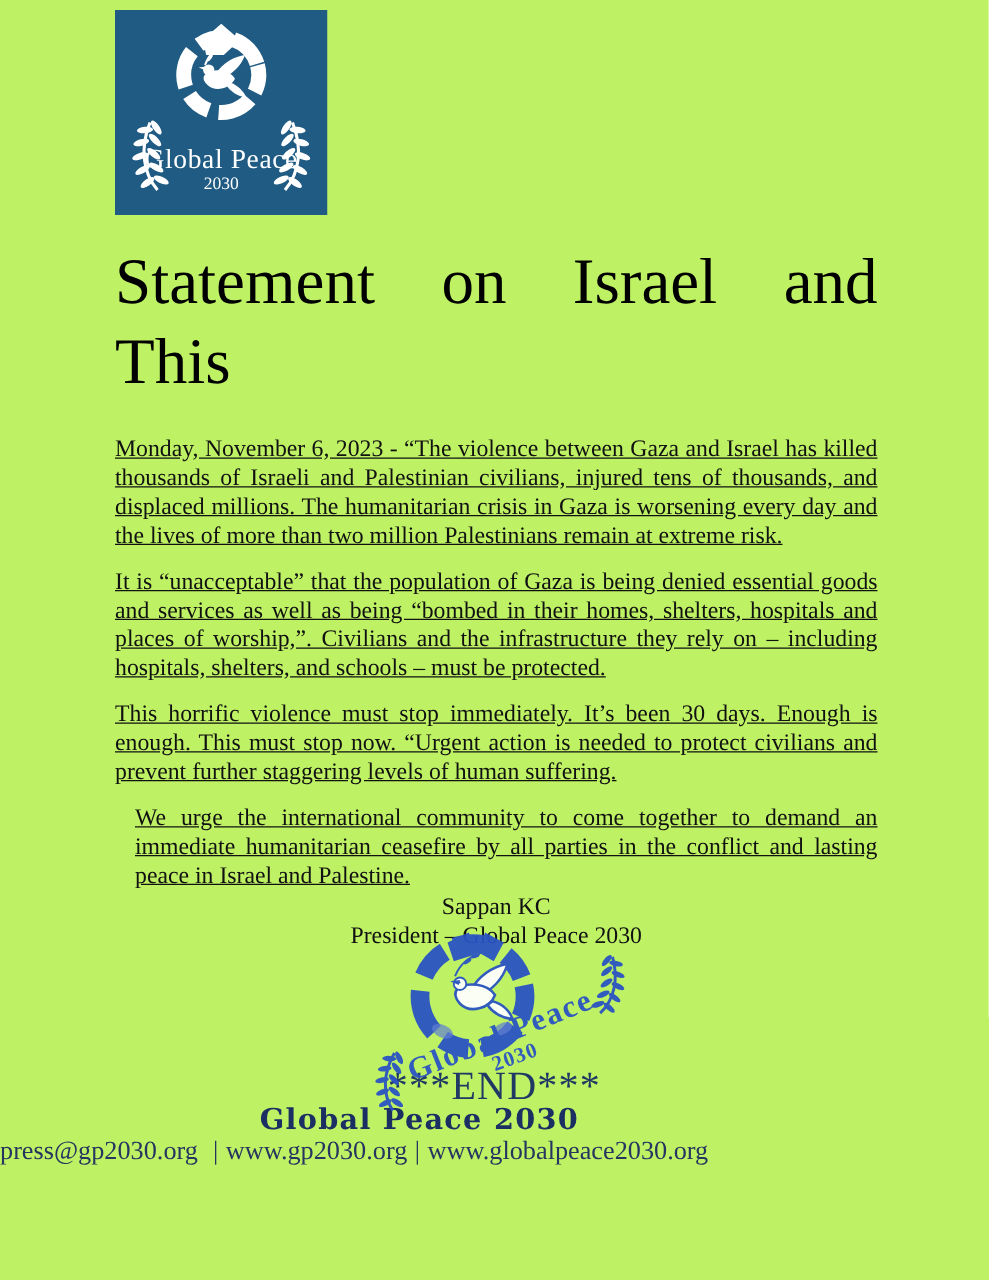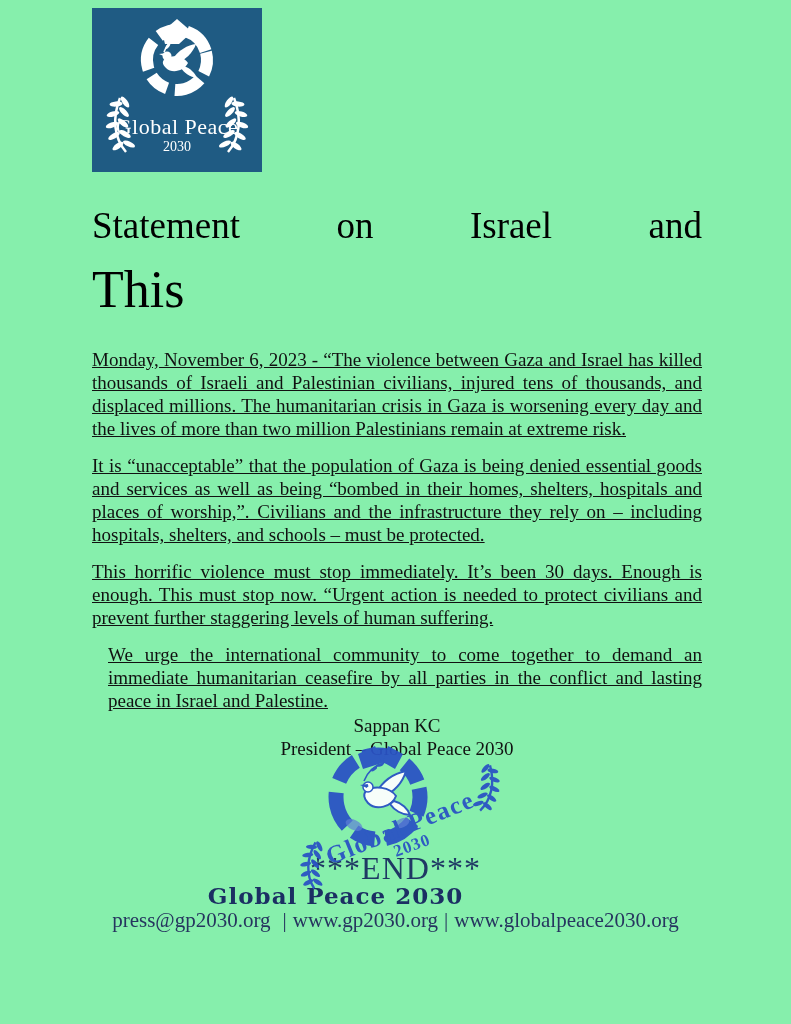--- a/index.html
+++ b/index.html
@@ -1,37 +1,37 @@
 <!DOCTYPE html>
 <html><head>
 <meta charset="utf-8">
 <style>
   html,body{margin:0;padding:0;background:#ffffff;}
   .page{
-    position:relative;width:791px;height:1024px;margin:0 auto;background:#86efac;
+    position:relative;width:791px;height:1024px;margin:0 auto;background:#bef264;
     font-family:"Liberation Serif", serif;color:#111111;overflow:hidden;
   }
   
   .logo{position:absolute;left:92px;top:8px;width:170px;height:164px;}
   
   .title{position:absolute;left:92px;top:194px;width:610px;color:#000;}
-  .title-line1{display:flex;justify-content:space-between;font-size:37px;line-height:64px;white-space:nowrap;text-align:center;}
+  .title-line1{display:flex;justify-content:space-between;font-size:52px;line-height:64px;white-space:nowrap;text-align:center;}
   .title-line2{font-size:52px;line-height:64px;}
   
   .body-col{position:absolute;left:92px;top:348px;width:610px;font-size:19px;line-height:23px;text-align:justify;}
   .body-col p{margin:0 0 14px 0;text-decoration:underline;}
   .body-col p.last{margin-bottom:2px;margin-left:16px;}
   .signature{text-align:center;line-height:23px;}
   
   .end-marker{position:absolute;left:0;top:851px;width:791px;text-align:center;
     font-size:32px;line-height:34px;color:#1f3864;letter-spacing:1px;z-index:1;}
   .footer-org{position:absolute;left:0;top:884px;width:671px;text-align:center;
     font-family:"DejaVu Serif", serif;font-weight:bold;font-size:23px;line-height:24px;
     color:#1b2f63;letter-spacing:1px;z-index:1;}
-  .contact-line{position:absolute;left:0;top:908px;width:791px;text-align:center;
+  .contact-line{position:absolute;left:0;top:908px;width:791px;
     font-size:21px;line-height:25px;color:#26355f;z-index:1;}
   .contact-line .sep{margin:0 6px;}
   .contact-line .sep.first{margin-left:12px;}
   .contact-line a{color:#26355f;text-decoration:none;}
   
   .stamp{position:absolute;left:296px;top:741px;width:210px;height:155px;z-index:2;opacity:0.94;}
 </style>
 </head>
 <body>
 

